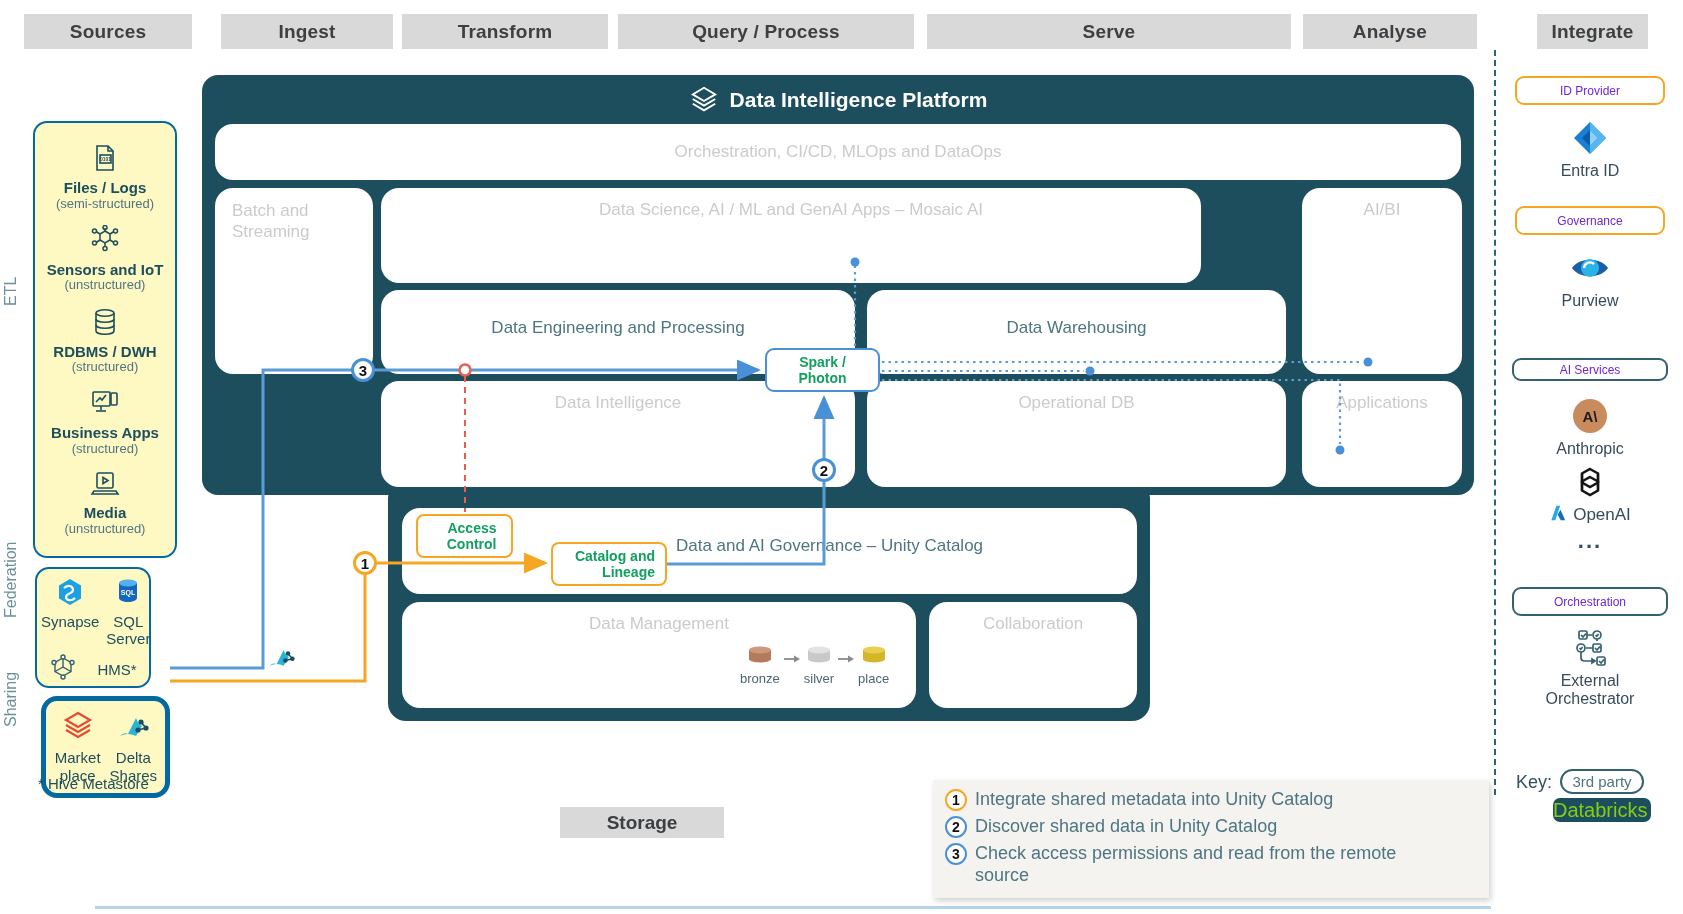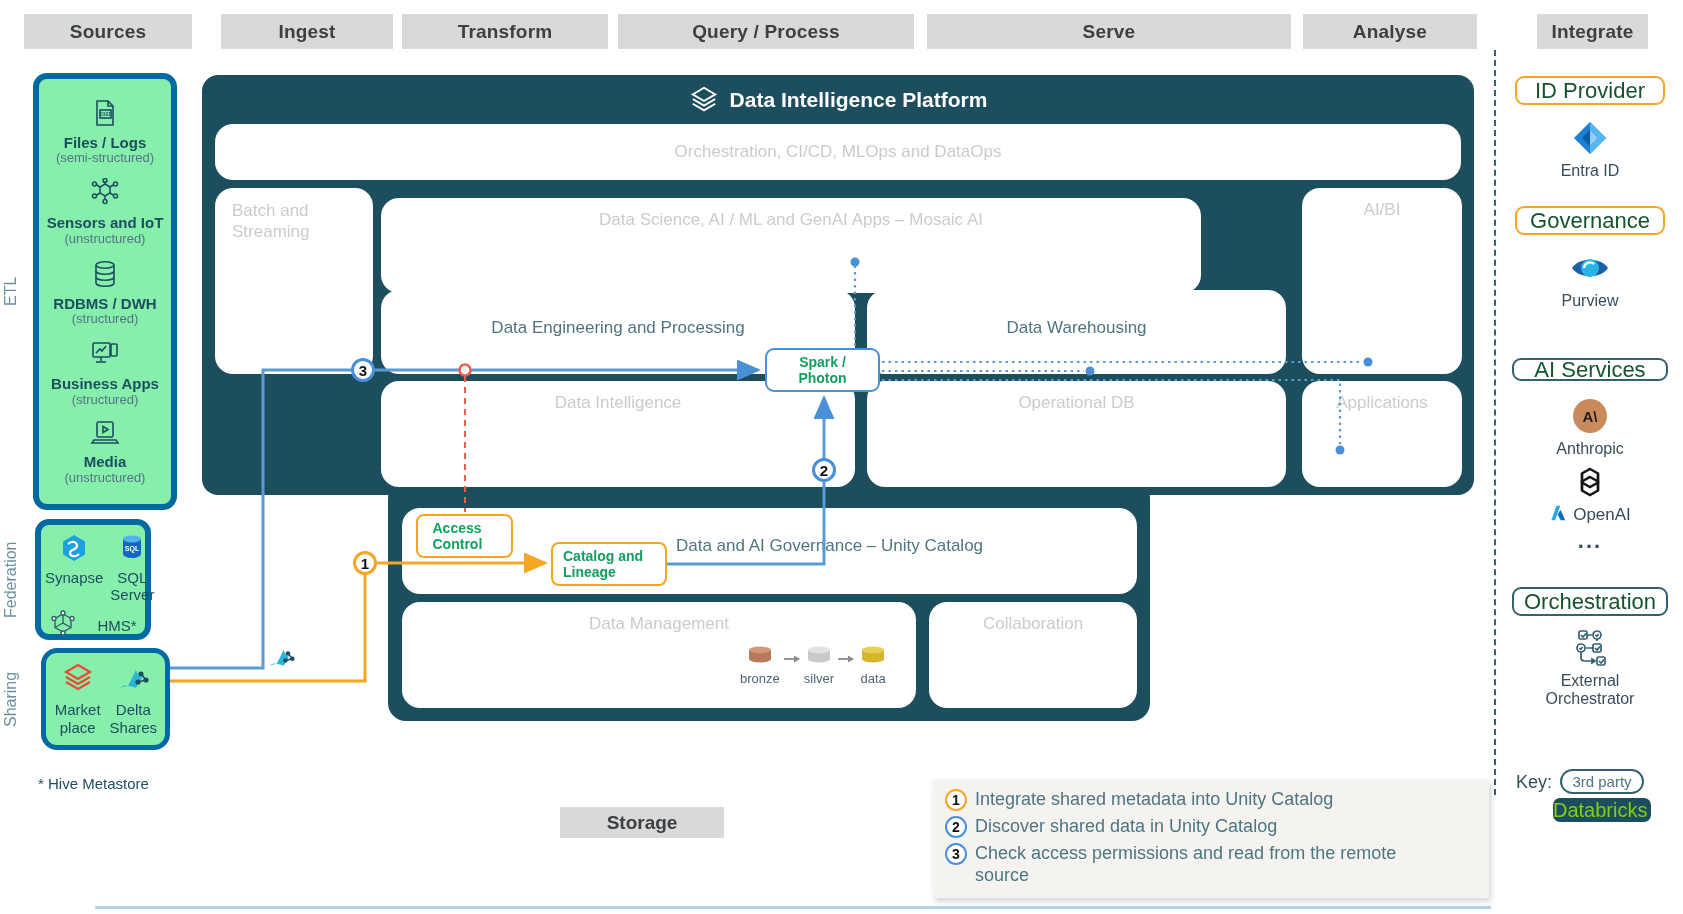--- a/index.html
+++ b/index.html
@@ -4,47 +4,47 @@
 <style>
   html,body{margin:0;padding:0;background:#ffffff;}
   body{width:1683px;height:914px;position:relative;font-family:"Liberation Sans",sans-serif;overflow:hidden;}
   .abs{position:absolute;}
   
   .hdr{position:absolute;top:14px;height:35px;background:#d9d9d9;display:flex;align-items:center;justify-content:center;
        font-size:19px;font-weight:bold;color:#3d4043;letter-spacing:.2px;}
   
   .divider{position:absolute;left:1494px;top:50px;height:745px;width:0;border-left:2px dashed #2e6475;}
   
-  .panel{position:absolute;background:#86efac;border:6px solid #0369a1;border-radius:14px;box-sizing:border-box;}
+  .panel{position:absolute;background:#fef9c3;border:2px solid #0369a1;border-radius:14px;box-sizing:border-box;margin-top:48px;}
   .panel.thick{border-width:5px;border-radius:16px;}
   .src-item{display:flex;flex-direction:column;align-items:center;text-align:center;}
   .src-label{font-size:15px;font-weight:bold;color:#1d4e5e;line-height:1.1;margin-top:3px;}
   .src-sub{font-size:13px;color:#527482;line-height:1.1;}
   .vlabel{position:absolute;display:flex;align-items:center;justify-content:center;
           writing-mode:vertical-rl;transform:rotate(180deg);color:#6c8f9d;font-size:16px;}
   
   .dark{position:absolute;background:#1d4e5e;border-radius:16px;}
   .wbox{position:absolute;background:#ffffff;border-radius:18px;box-sizing:border-box;}
   .lbl-gray{color:#c9cbcd;font-size:17px;}
   .lbl-teal{color:#4e7582;font-size:17px;margin-top:16px;}
   .top-center{display:flex;justify-content:center;padding-top:12px;}
   .v-center{display:flex;justify-content:center;align-items:center;}
   .obox{position:absolute;background:#fff;border:2px solid #f5a623;border-radius:8px;box-sizing:border-box;
-        display:flex;align-items:center;justify-content:center;text-align:left;
+        display:flex;align-items:center;justify-content:center;text-align:right;
         font-size:14px;font-weight:bold;color:#11a05f;line-height:1.15;z-index:4;}
   .spark{position:absolute;background:#fff;border:2px solid #4a90d9;border-radius:9px;box-sizing:border-box;
          display:flex;align-items:center;justify-content:center;text-align:center;
          font-size:14px;font-weight:bold;color:#11a05f;line-height:1.15;z-index:4;}
   .numcircle{position:absolute;width:24px;height:24px;border-radius:50%;background:#fff;box-sizing:border-box;
              display:flex;align-items:center;justify-content:center;font-size:15px;font-weight:bold;color:#111;z-index:6;}
   .nc-blue{border:3px solid #4a90d9;}
   .nc-yellow{border:3px solid #f5a623;}
   
   .pill{position:absolute;background:#fff;border-radius:9px;box-sizing:border-box;display:flex;align-items:center;
-        justify-content:center;font-size:22px;color:#14532d;}
+        justify-content:center;font-size:12px;color:#6d28d9;}
   .pill.orange{border:2px solid #f5a623;}
   .pill.teal{border:2px solid #35606f;}
   .int-label{position:absolute;text-align:center;font-size:16px;color:#374b5a;line-height:1.15;}
   .icon-center{position:absolute;display:flex;align-items:center;justify-content:center;}
   
   .legend{position:absolute;left:933px;top:780px;width:556px;height:118px;background:#f4f3f0;
           box-shadow:2px 3px 6px rgba(0,0,0,.18);padding:9px 12px;box-sizing:border-box;z-index:7;}
   .leg-row{display:flex;align-items:flex-start;margin-bottom:5px;}
   .leg-circle{flex:0 0 auto;width:22px;height:22px;border-radius:50%;background:#fff;box-sizing:border-box;
               display:flex;align-items:center;justify-content:center;font-size:14px;font-weight:bold;color:#111;margin-right:8px;}
@@ -223,21 +223,21 @@
 </div>
 
 <div class="wbox v-center lbl-gray" style="left:215px;top:124px;width:1246px;height:56px;">
   <span>Orchestration, CI/CD, MLOps and DataOps</span>
 </div>
 
 <div class="wbox" style="left:215px;top:188px;width:158px;height:186px;padding:12px 0 0 17px;">
   <span class="lbl-gray" style="display:block;width:110px;line-height:1.25;">Batch and Streaming</span>
 </div>
 
-<div class="wbox top-center" style="left:381px;top:188px;width:820px;height:95px;margin-top:10px;">
+<div class="wbox top-center" style="left:381px;top:188px;width:820px;height:95px;">
   <span class="lbl-gray">Data Science, AI / ML and GenAI Apps – Mosaic AI</span>
 </div>
 
 <div class="wbox top-center" style="left:1302px;top:188px;width:160px;height:186px;">
   <span class="lbl-gray">AI/BI</span>
 </div>
 
 <div class="wbox top-center" style="left:381px;top:290px;width:474px;height:84px;">
   <span class="lbl-teal">Data Engineering and Processing</span>
 </div>
@@ -305,21 +305,21 @@
     <svg width="16" height="10" viewBox="0 0 16 10">
         <line x1="0" y1="5" x2="11" y2="5" stroke="#8a8a8a" stroke-width="1.8"></line>
         <path d="M10 1.5 L16 5 L10 8.5 Z" fill="#8a8a8a"></path>
       </svg></span>
   <div class="med-col">
     <span>
       <svg width="30" height="20" viewBox="0 0 30 20">
           <path d="M4 5 v9 c0 2 5 3.4 11 3.4 s11-1.4 11-3.4 V5" fill="#d4b629"></path>
           <ellipse cx="15" cy="5" rx="11" ry="3.4" fill="#e8cf52"></ellipse>
         </svg></span>
-    <span class="med-lbl">data</span>
+    <span class="med-lbl">place</span>
   </div>
 </div>
 
 <svg class="overlay" width="1683" height="914" viewBox="0 0 1683 914">
   <defs>
     <marker id="arrB" markerWidth="9" markerHeight="9" refX="7" refY="3.5" orient="auto">
       <path d="M0 0 L8 3.5 L0 7 Z" fill="#4a90d9"></path>
     </marker>
     <marker id="arrY" markerWidth="9" markerHeight="9" refX="7" refY="3.5" orient="auto">
       <path d="M0 0 L8 3.5 L0 7 Z" fill="#f5a623"></path>

